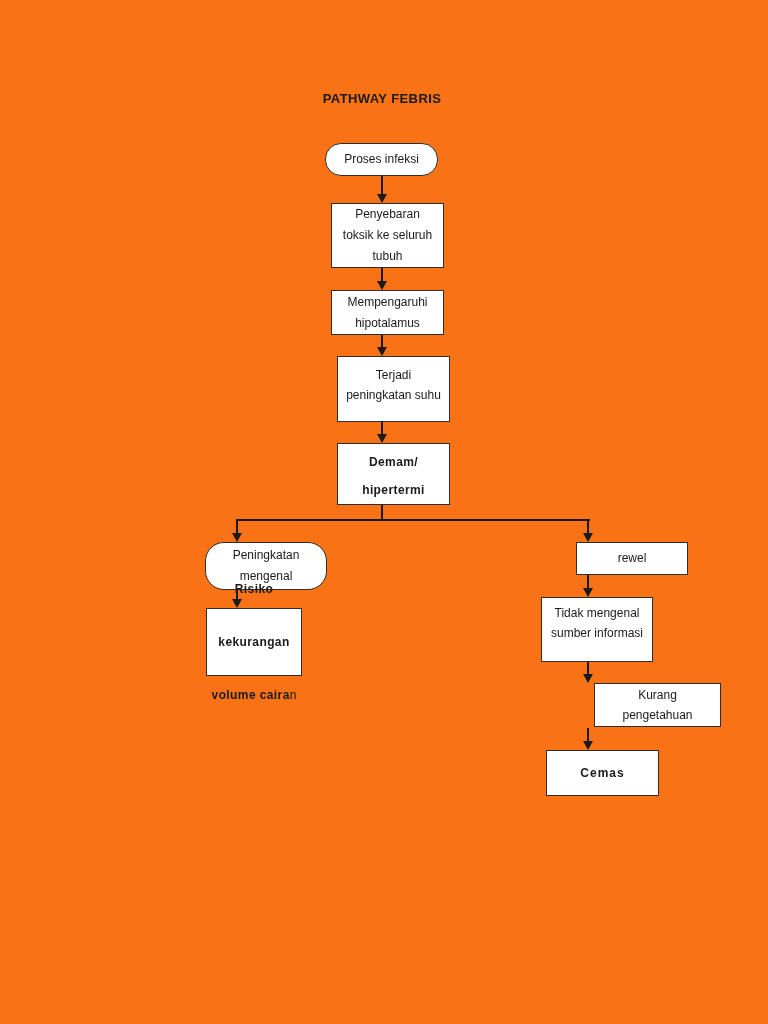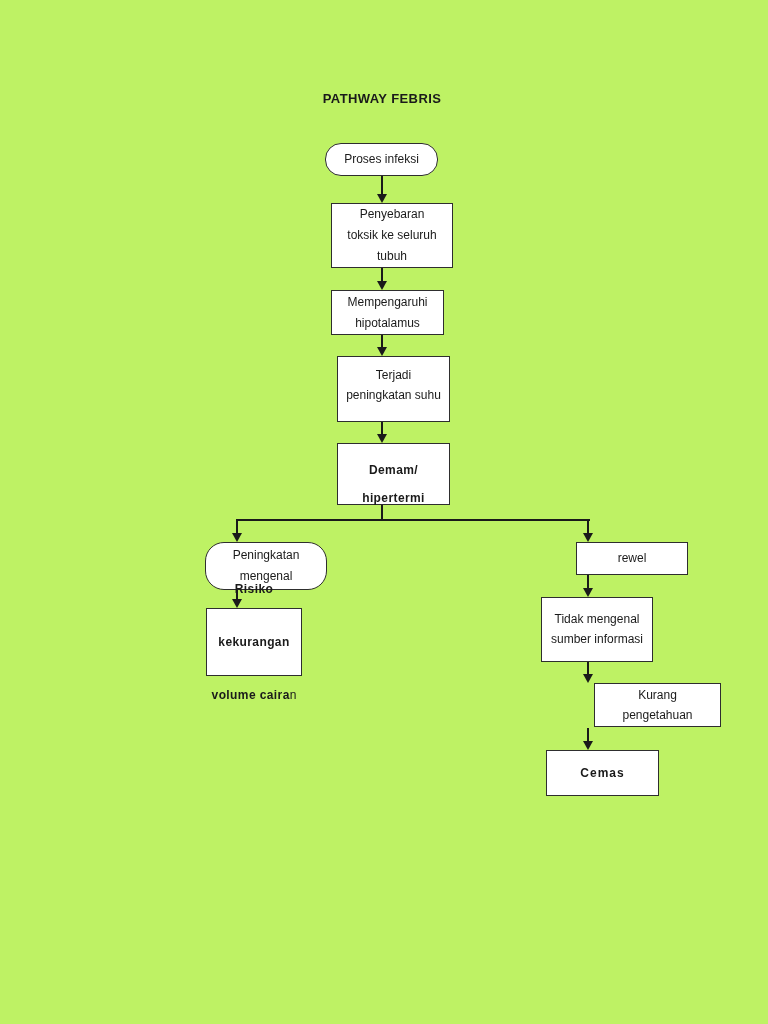--- a/index.html
+++ b/index.html
@@ -1,19 +1,19 @@
 <!DOCTYPE html>
 <html><head>
 <meta charset="utf-8">
 <style>
   * { margin:0; padding:0; box-sizing:border-box; }
   html,body { background:#ffffff; }
   .page {
     position:relative; width:768px; height:1024px; margin:0 auto;
-    background:#bef264; overflow:hidden;
+    background:#f97316; overflow:hidden;
     font-family:"Liberation Sans", sans-serif; color:#1a1a1a;
   }
   .title {
     position:absolute; left:282px; top:91px; width:200px;
     text-align:center; font-size:13px; font-weight:700; letter-spacing:0.4px;
   }
   .node {
     position:absolute; background:#ffffff; border:1.5px solid #2e2e2e;
     display:flex; flex-direction:column; align-items:center; justify-content:center;
     text-align:center; font-size:12px; line-height:21px; color:#1a1a1a;
@@ -44,57 +44,57 @@
 <body>
 
 <div class="page">
 
   <div class="title">PATHWAY FEBRIS</div>
 
   <div class="node" style="left:325px; top:143px; width:113px; height:33px;border-radius:16px;">
     <span class="ln">Proses infeksi</span>
   </div>
 
-  <div class="node" style="left:331px; top:203px; width:122px; height:65px;">
+  <div class="node" style="left:331px; top:203px; width:113px; height:65px;">
     <span class="ln">Penyebaran</span>
     <span class="ln">toksik ke seluruh</span>
     <span class="ln">tubuh</span>
   </div>
 
   <div class="node top-align lh20" style="left:337px; top:356px; width:113px; height:66px; padding-top:8px;">
     <span class="ln">Terjadi</span>
     <span class="ln">peningkatan suhu</span>
   </div>
 
   <div class="node" style="left:331px; top:290px; width:113px; height:45px;">
     <span class="ln">Mempengaruhi</span>
     <span class="ln">hipotalamus</span>
   </div>
 
-  <div class="node bold top-align lh28" style="left:337px; top:443px; width:113px; height:62px; padding-top:12px;">
+  <div class="node bold top-align lh28" style="left:337px; top:443px; width:113px; height:62px; padding-top:4px;">
     <span class="ln">Demam/</span>
     <span class="ln">hipertermi</span>
   </div>
 
   <div class="node" style="left:205px; top:542px; width:122px; height:48px;border-radius:19px;">
     <span class="ln">Peningkatan</span>
     <span class="ln">mengenal</span>
   </div>
 
   <div class="node bold lh22" style="left:206px; top:608px; width:96px; height:68px;gap:31px;">
     <span class="ln">Risiko</span>
     <span class="ln">kekurangan</span>
     <span class="ln"><span>volume caira</span><span class="reg">n</span></span>
   </div>
 
   <div class="node" style="left:541px; top:542px; width:112px; height:33px;margin-left:35px;">
     <span class="ln">rewel</span>
   </div>
 
-  <div class="node top-align lh20" style="left:541px; top:597px; width:112px; height:65px; padding-top:11px;">
+  <div class="node top-align lh20" style="left:541px; top:597px; width:112px; height:65px; padding-top:5px;">
     <span class="ln">Tidak mengenal</span>
     <span class="ln">sumber informasi</span>
   </div>
 
   <div class="node lh20" style="left:546px; top:683px; width:127px; height:44px;margin-left:48px;">
     <span class="ln">Kurang</span>
     <span class="ln">pengetahuan</span>
   </div>
 
   <div class="node bold" style="left:546px; top:750px; width:113px; height:46px;">

